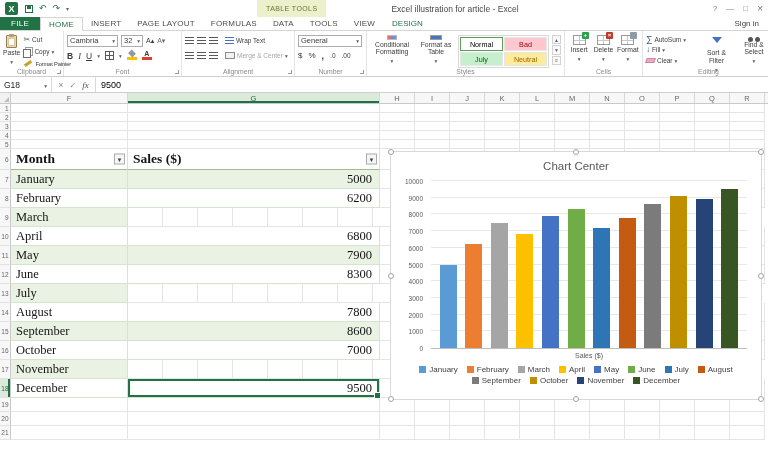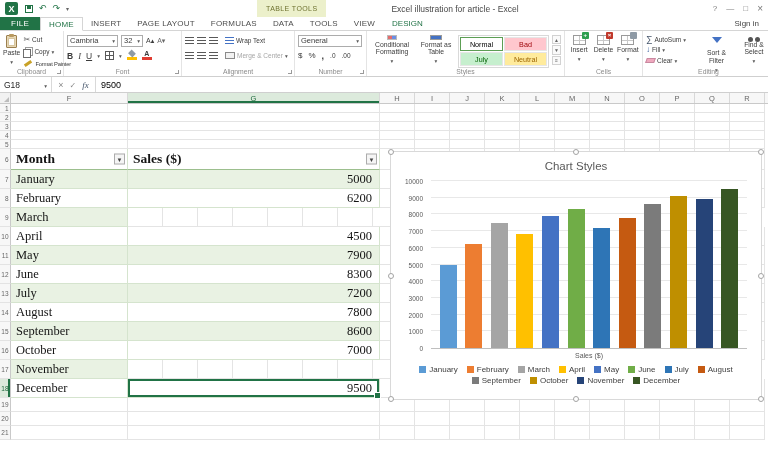--- a/index.html
+++ b/index.html
@@ -552,21 +552,21 @@
           <div class="cell" style="width: 35px;"></div>
           <div class="cell" style="width: 35px;"></div>
           <div class="cell" style="width: 35px;"></div>
           <div class="cell" style="width: 35px;"></div>
           <div class="cell" style="width: 35px;"></div>
           <div class="cell" style="width: 35px;"></div>
         </div>
         <div class="srow" style="height: 19px;">
           <div class="rownum">10</div>
           <div class="cell tcell" style="width: 117px;">April</div>
-          <div class="cell tcell num" style="width: 252px;">4500</div>
+          <div class="cell tcell num" style="width: 252px;">6800</div>
           <div class="cell" style="width: 35px;"></div>
           <div class="cell" style="width: 35px;"></div>
           <div class="cell" style="width: 35px;"></div>
           <div class="cell" style="width: 35px;"></div>
           <div class="cell" style="width: 35px;"></div>
           <div class="cell" style="width: 35px;"></div>
           <div class="cell" style="width: 35px;"></div>
           <div class="cell" style="width: 35px;"></div>
           <div class="cell" style="width: 35px;"></div>
           <div class="cell" style="width: 35px;"></div>
@@ -600,21 +600,20 @@
           <div class="cell" style="width: 35px;"></div>
           <div class="cell" style="width: 35px;"></div>
           <div class="cell" style="width: 35px;"></div>
           <div class="cell" style="width: 35px;"></div>
           <div class="cell" style="width: 35px;"></div>
           <div class="cell" style="width: 35px;"></div>
         </div>
         <div class="srow" style="height: 19px;">
           <div class="rownum">13</div>
           <div class="cell tcell band" style="width: 117px;">July</div>
-          <div class="cell tcell band num" style="width: 252px;">7200</div>
           <div class="cell" style="width: 35px;"></div>
           <div class="cell" style="width: 35px;"></div>
           <div class="cell" style="width: 35px;"></div>
           <div class="cell" style="width: 35px;"></div>
           <div class="cell" style="width: 35px;"></div>
           <div class="cell" style="width: 35px;"></div>
           <div class="cell" style="width: 35px;"></div>
           <div class="cell" style="width: 35px;"></div>
           <div class="cell" style="width: 35px;"></div>
           <div class="cell" style="width: 35px;"></div>
@@ -743,21 +742,21 @@
           <div class="cell" style="width: 35px;"></div>
           <div class="cell" style="width: 35px;"></div>
           <div class="cell" style="width: 35px;"></div>
           <div class="cell" style="width: 35px;"></div>
           <div class="cell" style="width: 35px;"></div>
           <div class="cell" style="width: 35px;"></div>
         </div>
       </div>
 
     <div class="chart">
-      <div class="chart-title">Chart Styles</div>
+      <div class="chart-title">Chart Center</div>
       <div class="plot-wrap">
         <div class="ylabels">
             <div class="ytick" style="bottom: calc(0% - 4px);">0</div>
             <div class="ytick" style="bottom: calc(10% - 4px);">1000</div>
             <div class="ytick" style="bottom: calc(20% - 4px);">2000</div>
             <div class="ytick" style="bottom: calc(30% - 4px);">3000</div>
             <div class="ytick" style="bottom: calc(40% - 4px);">4000</div>
             <div class="ytick" style="bottom: calc(50% - 4px);">5000</div>
             <div class="ytick" style="bottom: calc(60% - 4px);">6000</div>
             <div class="ytick" style="bottom: calc(70% - 4px);">7000</div>

